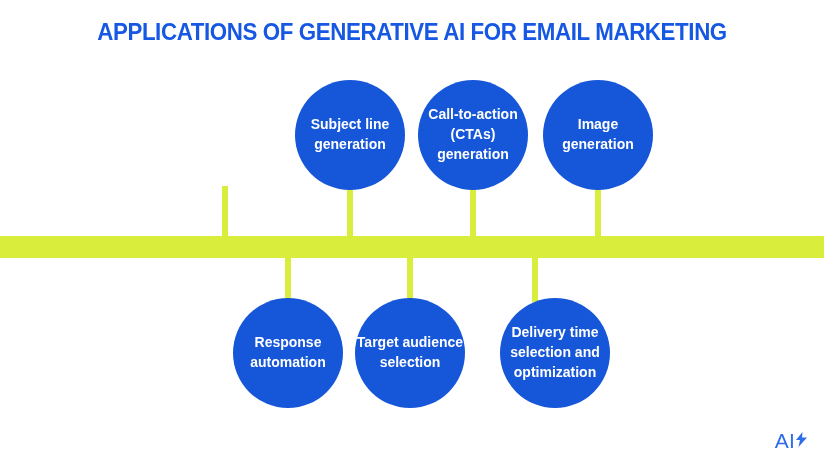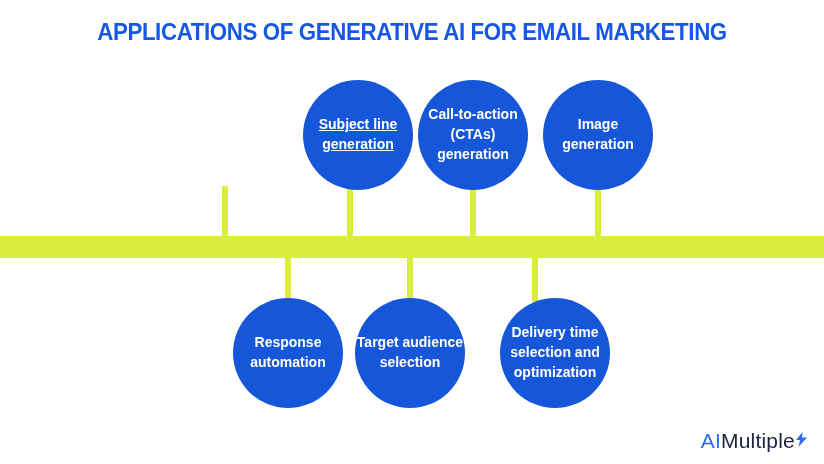--- a/index.html
+++ b/index.html
@@ -54,21 +54,21 @@
     text-align: center;
     font-size: 14px;
     font-weight: bold;
     line-height: 1.42;
     white-space: pre-line;
     z-index: 2;
   }
   .node.toprow { top: 80px; }
   .node.bottomrow { top: 298px; }
   .n1 { left: 170px; }
-  .n2 { left: 303px; text-decoration: underline; }
+  .n2 { left: 295px; }
   .n3 { left: 418px; }
   .n4 { left: 543px; text-align: center; }
   .n5 { left: 233px; }
   .n6 { left: 355px; }
   .n7 { left: 500px; }
   .c1 { left: 222px; }
   .c2 { left: 347px; }
   .c3 { left: 470px; }
   .c4 { left: 595px; }
   .c5 { left: 285px; }
@@ -115,21 +115,20 @@
   <div class="node bottomrow n5">Response
 automation</div>
   <div class="node bottomrow n6">Target audience
 selection</div>
   <div class="node bottomrow n7">Delivery time
 selection and
 optimization</div>
 
   <div class="logo">
     <span class="logo-ai">AI</span>
-      <span class="logo-name">Multiple</span>
     <span class="logo-bolt">
       <svg width="11" height="15" viewBox="0 0 11 15">
         <polygon points="6.5,0 0,8 4,8 2.5,15 11,5.5 6,5.5" fill="#2e6ceb"></polygon>
       </svg>
     </span>
   </div>
 
 </div>
 
 </body></html>

